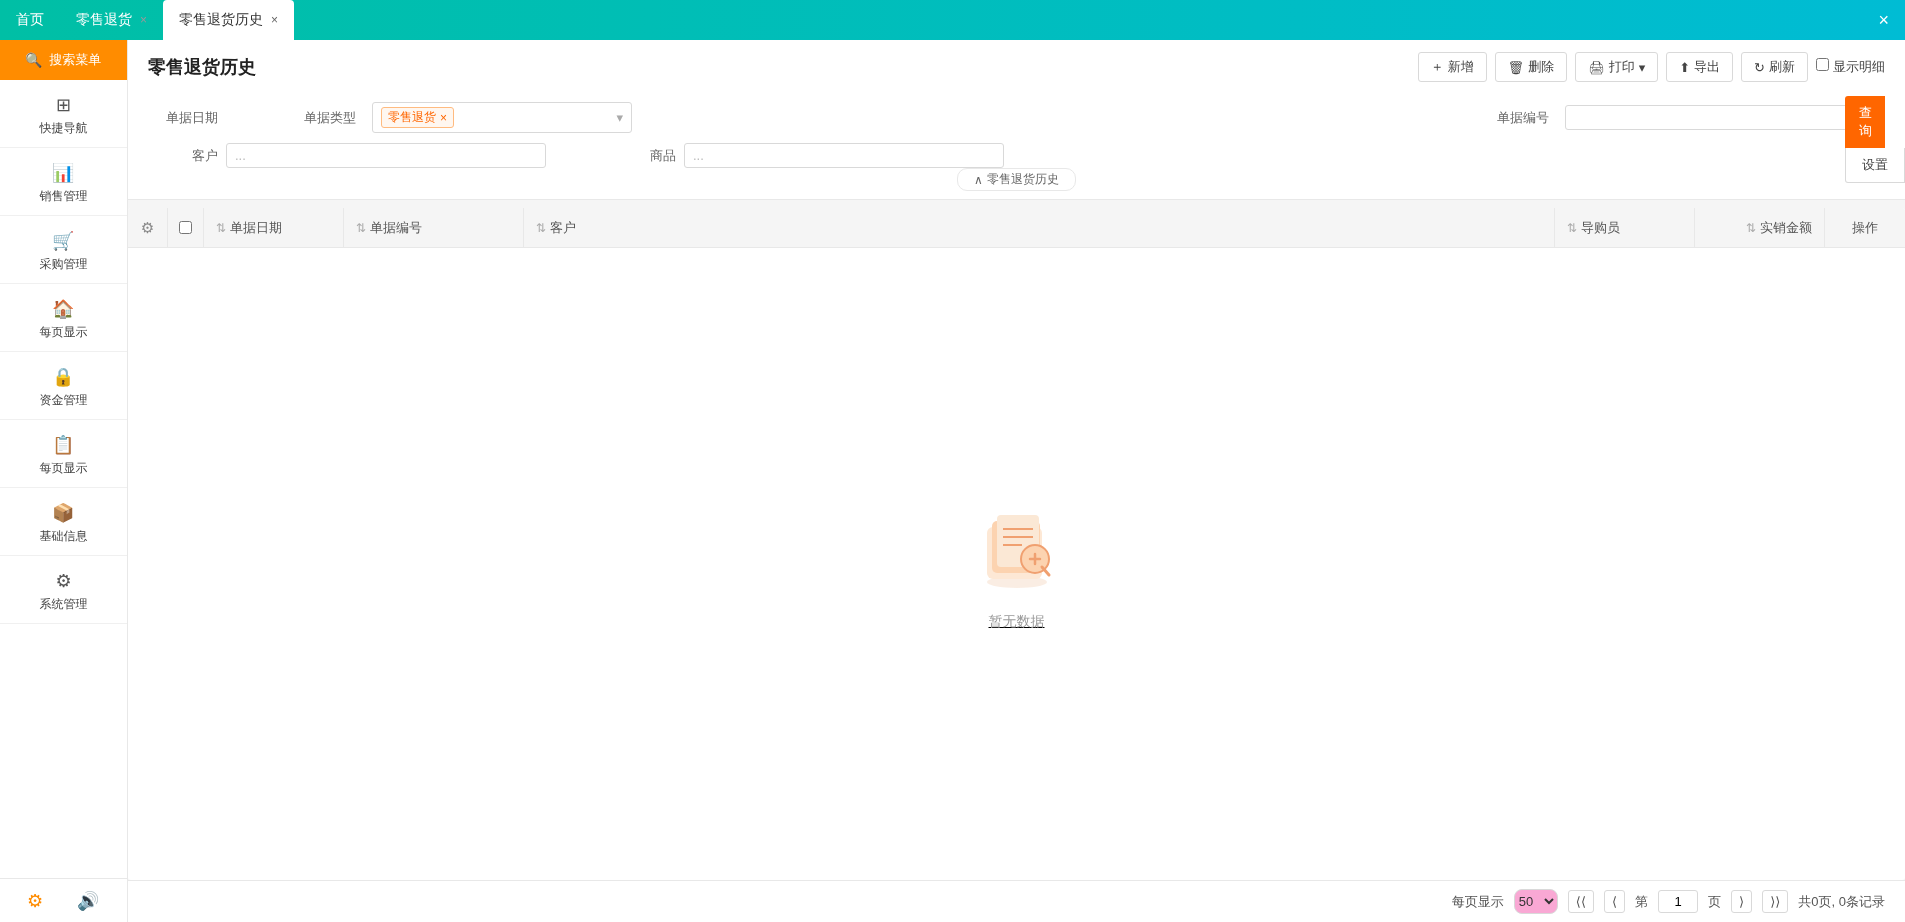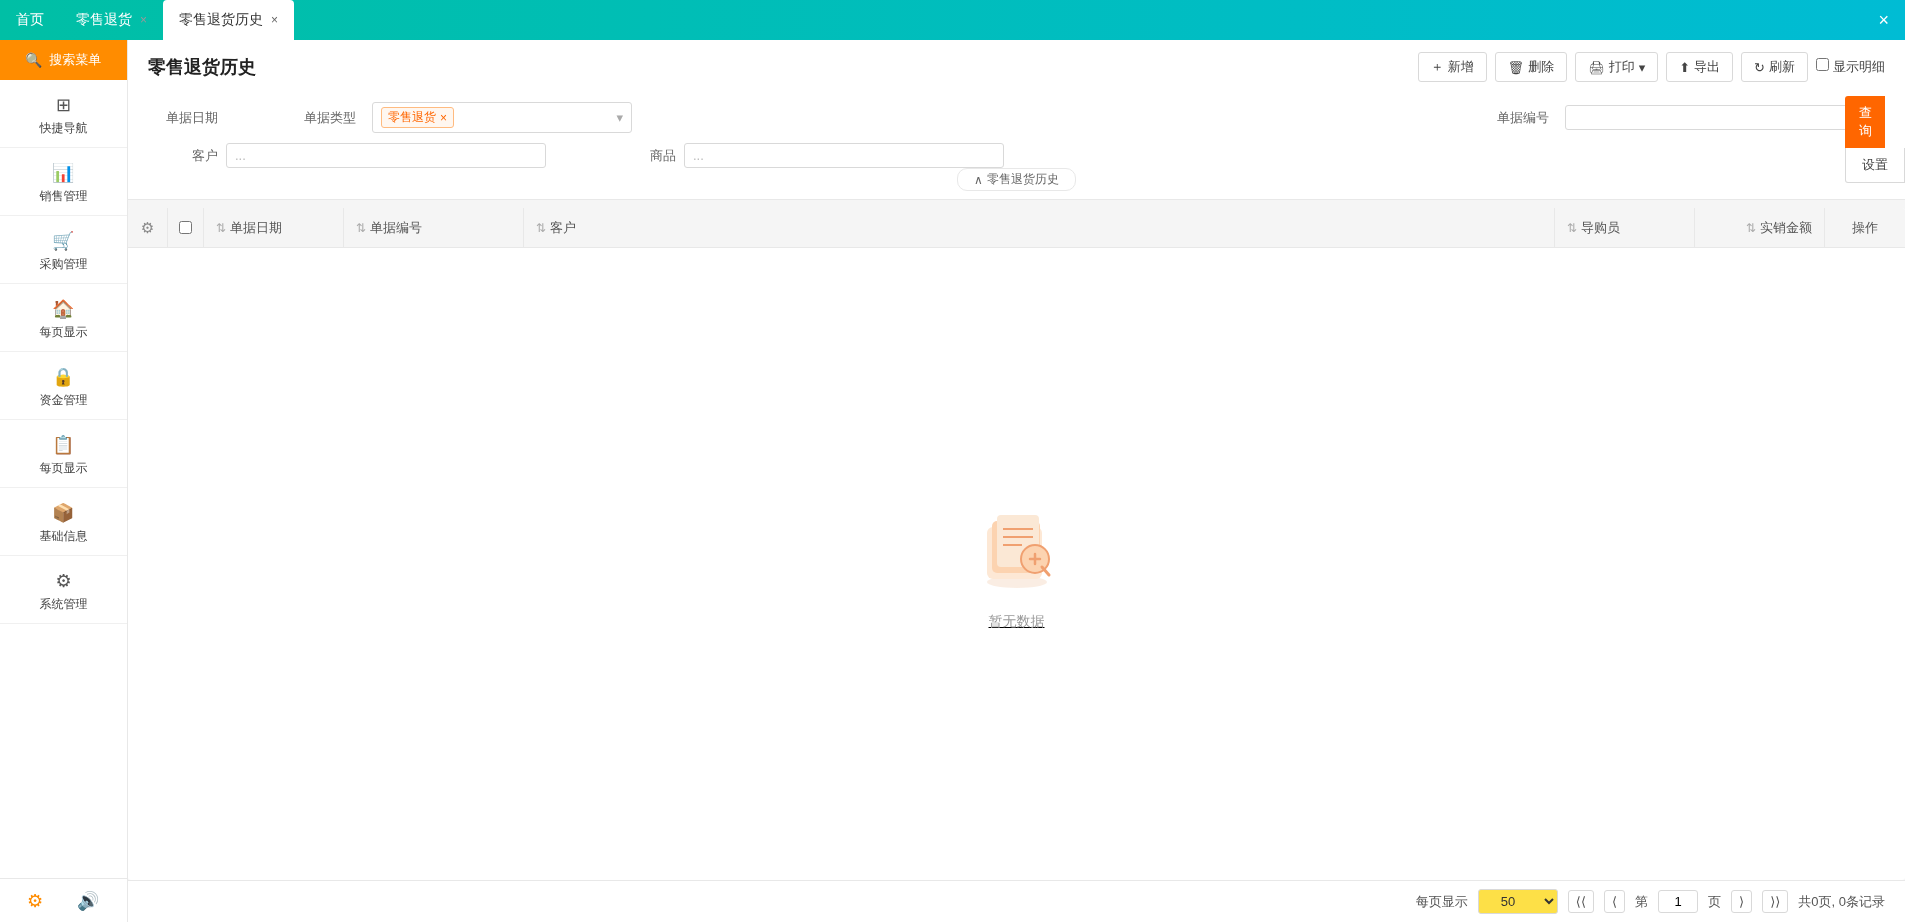--- a/index.html
+++ b/index.html
@@ -335,25 +335,25 @@
       display: flex;
       align-items: center;
       justify-content: flex-end;
       padding: 0 20px;
       gap: 10px;
       font-size: 13px;
       color: #555;
     }
     .page-size-select {
       border: 1px solid #d9d9d9;
-      border-radius: 3px;
-      padding: 3px 18px;
+      border-radius: 8px;
+      padding: 3px 0;
       font-size: 13px;
       color: #333;
-      background: #fde047;
+      background: #f9a8d4;
     }
     .page-nav-btn {
       border: 1px solid #d9d9d9;
       border-radius: 3px;
       background: #fff;
       cursor: pointer;
       padding: 3px 7px;
       font-size: 13px;
       color: #555;
     }

